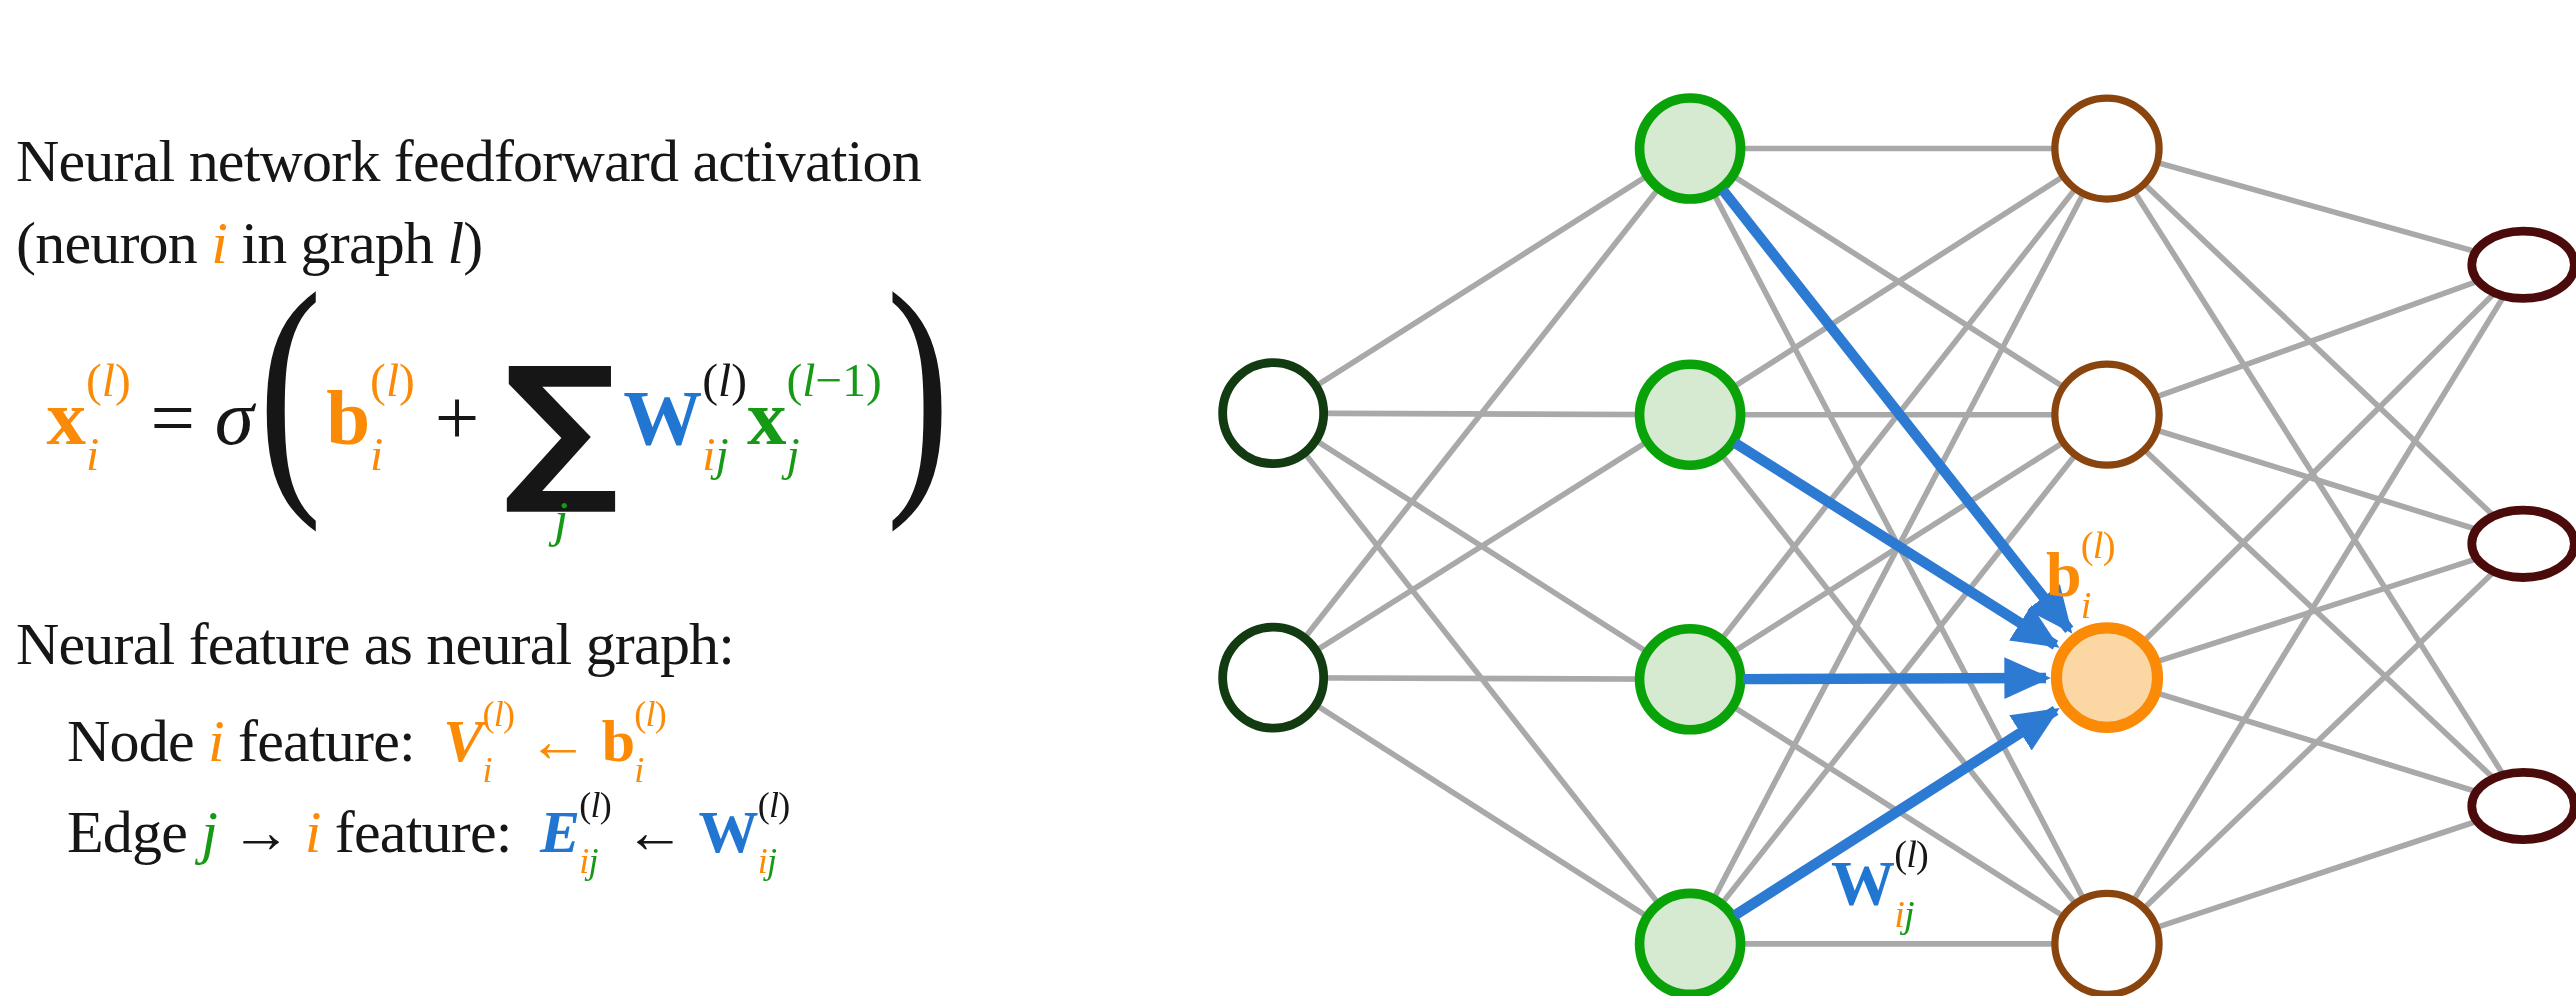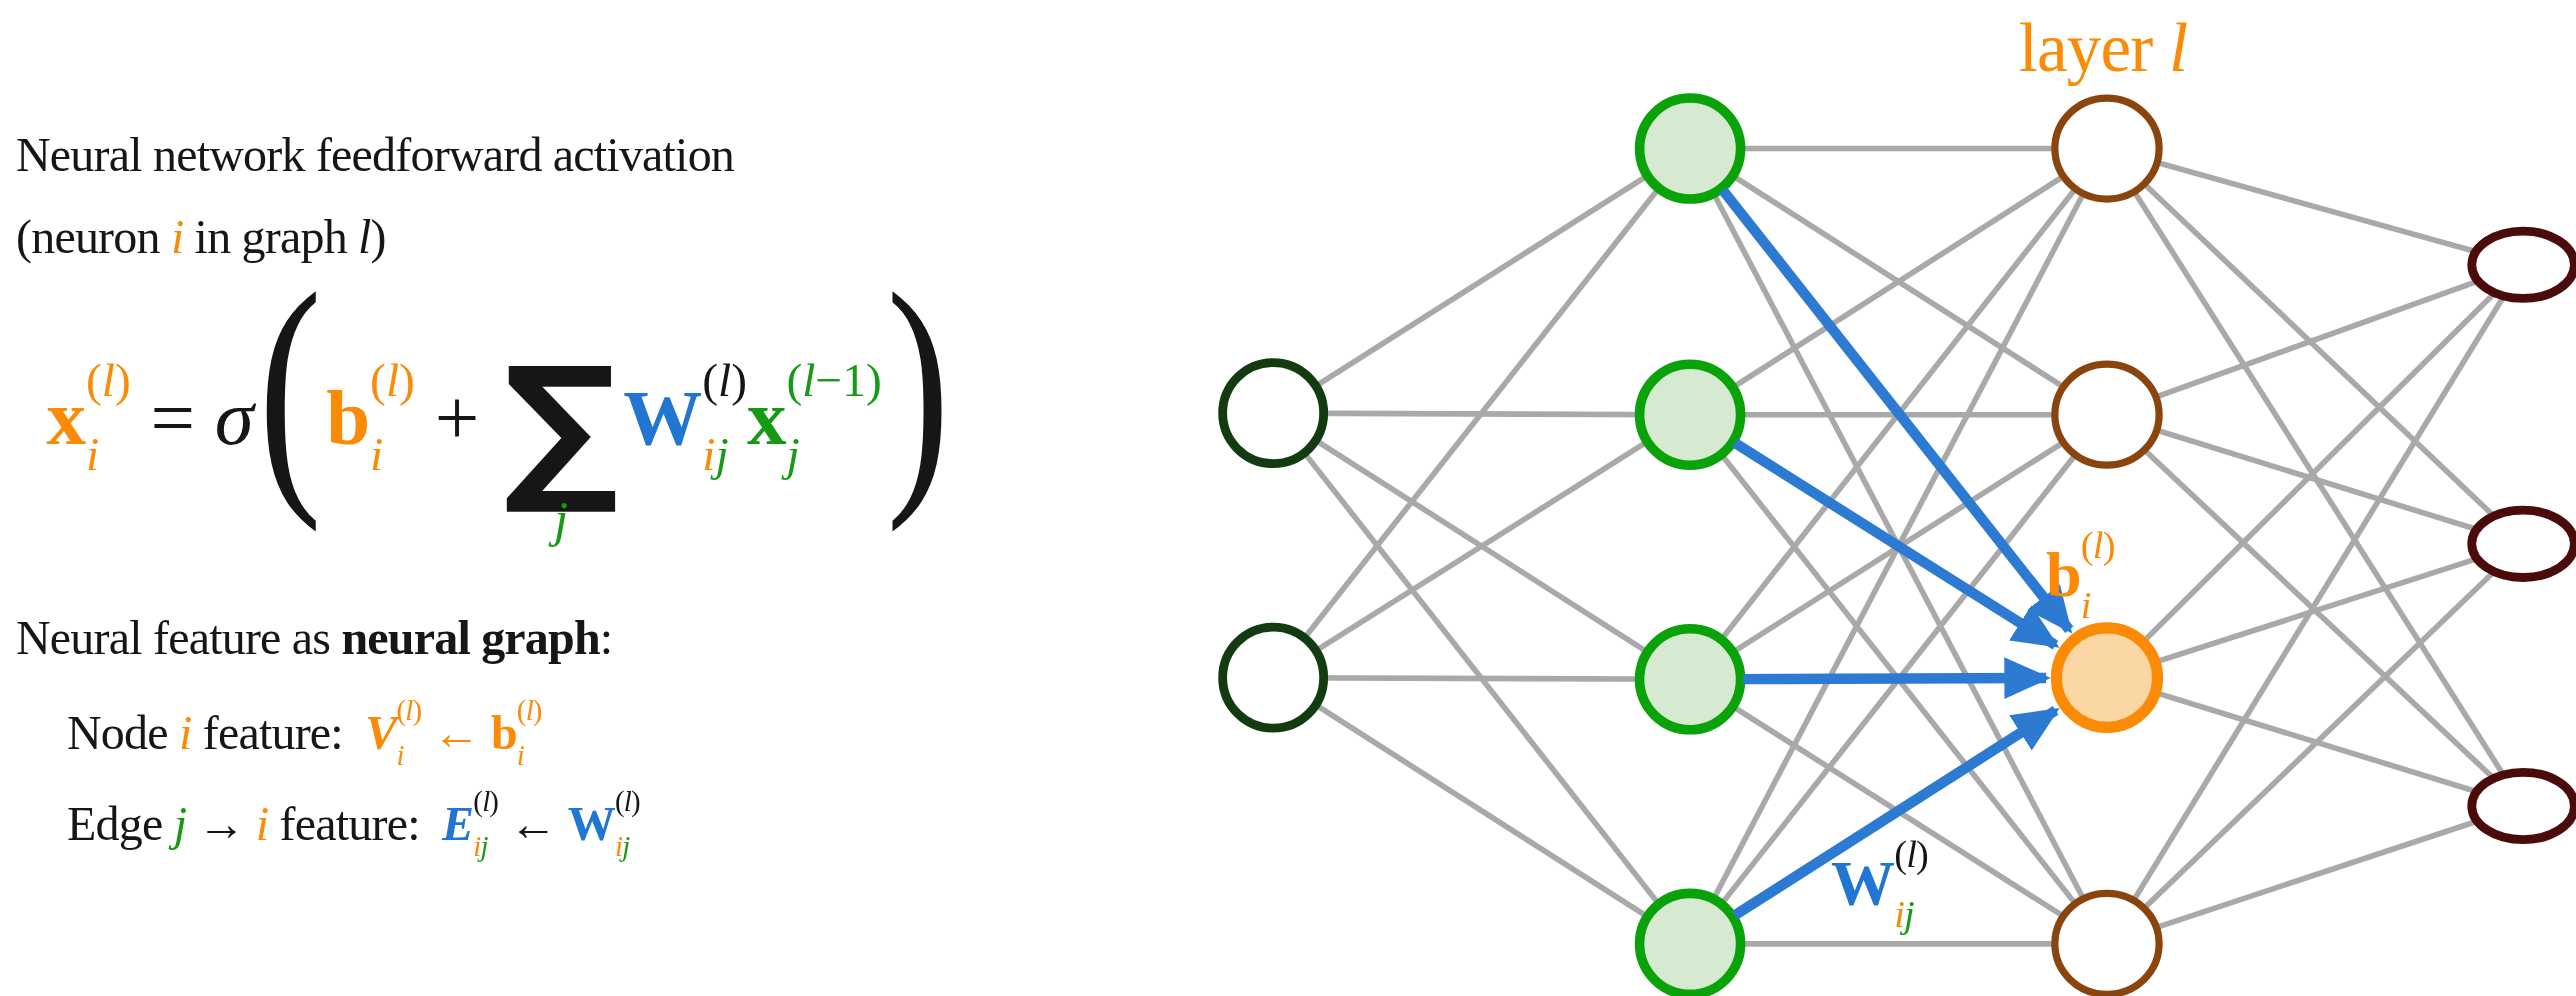--- a/index.html
+++ b/index.html
@@ -1,20 +1,20 @@
 <!DOCTYPE html>
 <html style="font-size:13px"><head>
 <meta charset="utf-8">
 <style>
   html,body{margin:0;padding:0;background:#ffffff;}
   body{width:2576px;height:997px;position:relative;overflow:hidden;
        font-family:"Liberation Serif",serif;color:#161616;}
   .abs{position:absolute;}
   
-  .line{font-size:48px;line-height:1.12;letter-spacing:-0.8px;white-space:nowrap;}
+  .line{font-size:60px;line-height:1.12;letter-spacing:-0.8px;white-space:nowrap;}
   .line span{white-space:pre;}
   
   .tokwrap{display:inline-flex;align-items:center;}
   .ss{display:inline-flex;flex-direction:column;vertical-align:-0.5em;text-align:left;line-height:1;}
   .formula .ss{vertical-align:baseline;align-self:center;}
   .sup,.sub{font-size:60%;line-height:1;display:block;}
   .sup{margin-bottom:0.55em;}
   
   .formula{display:flex;align-items:center;font-size:79px;white-space:nowrap;height:273px;}
   .formula span{white-space:pre;}
@@ -42,21 +42,21 @@
       <span> = </span>
       <span style="font-style: italic;">σ</span>
       <span class="bigparen">(</span>
       <span class="tokwrap"><span style="color: rgb(251, 139, 6); font-weight: bold;">b</span><span class="ss"><span class="sup"><span style="color: rgb(251, 139, 6);">(</span><span style="color: rgb(251, 139, 6); font-style: italic;">l</span><span style="color: rgb(251, 139, 6);">)</span></span><span class="sub"><span style="color: rgb(251, 139, 6); font-style: italic;">i</span></span></span></span>
       <span> + </span>
       <span class="sum"><span class="sum-sigma">∑</span><span class="sum-under"><span style="color: rgb(22, 154, 22); font-style: italic;">j</span></span></span>
       <span class="tokwrap"><span style="color: rgb(33, 118, 210); font-weight: bold;">W</span><span class="ss"><span class="sup"><span>(</span><span style="font-style: italic;">l</span><span>)</span></span><span class="sub"><span style="color: rgb(251, 139, 6); font-style: italic;">i</span><span style="color: rgb(22, 154, 22); font-style: italic;">j</span></span></span></span>
       <span class="tokwrap"><span style="color: rgb(22, 154, 22); font-weight: bold;">x</span><span class="ss"><span class="sup"><span style="color: rgb(22, 154, 22);">(</span><span style="color: rgb(22, 154, 22); font-style: italic;">l</span><span style="color: rgb(22, 154, 22);">−1</span><span style="color: rgb(22, 154, 22);">)</span></span><span class="sub"><span style="color: rgb(22, 154, 22); font-style: italic;">j</span></span></span></span>
       <span class="bigparen">)</span>
     </div>
-  <div class="abs line" style="left:0;top:611px;"><span>Neural feature as </span><span style="font-weight: bold; margin-top: 16px;">neural graph</span><span>:</span></div>
+  <div class="abs line" style="left:0;top:611px;"><span>Neural feature as </span><span style="font-weight: normal; margin-top: 16px;">neural graph</span><span>:</span></div>
   <div class="abs line" style="left:51px;top:696px;"><span>Node </span><span style="color: rgb(251, 139, 6); font-style: italic;">i</span><span> feature:  </span><span class="tokwrap"><span style="color: rgb(251, 139, 6); font-style: italic; font-weight: bold;">V</span><span class="ss"><span class="sup"><span style="color: rgb(251, 139, 6);">(</span><span style="color: rgb(251, 139, 6); font-style: italic;">l</span><span style="color: rgb(251, 139, 6);">)</span></span><span class="sub"><span style="color: rgb(251, 139, 6); font-style: italic;">i</span></span></span></span><span style="color: rgb(251, 139, 6);"> ← </span><span class="tokwrap"><span style="color: rgb(251, 139, 6); font-weight: bold;">b</span><span class="ss"><span class="sup"><span style="color: rgb(251, 139, 6);">(</span><span style="color: rgb(251, 139, 6); font-style: italic;">l</span><span style="color: rgb(251, 139, 6);">)</span></span><span class="sub"><span style="color: rgb(251, 139, 6); font-style: italic;">i</span></span></span></span></div>
   <div class="abs line" style="left:51px;top:787px;"><span>Edge </span><span style="color: rgb(22, 154, 22); font-style: italic;">j</span><span> → </span><span style="color: rgb(251, 139, 6); font-style: italic;">i</span><span> feature:  </span><span class="tokwrap"><span style="color: rgb(33, 118, 210); font-style: italic; font-weight: bold;">E</span><span class="ss"><span class="sup"><span>(</span><span style="font-style: italic;">l</span><span>)</span></span><span class="sub"><span style="color: rgb(251, 139, 6); font-style: italic;">i</span><span style="color: rgb(22, 154, 22); font-style: italic;">j</span></span></span></span><span> ← </span><span class="tokwrap"><span style="color: rgb(33, 118, 210); font-weight: bold;">W</span><span class="ss"><span class="sup"><span>(</span><span style="font-style: italic;">l</span><span>)</span></span><span class="sub"><span style="color: rgb(251, 139, 6); font-style: italic;">i</span><span style="color: rgb(22, 154, 22); font-style: italic;">j</span></span></span></span></div>
 </div>
 
 <div class="abs" style="left:0;top:0;width:2576px;height:997px;">
   <svg width="2576" height="997" viewBox="0 0 3213 1243">
     <defs>
       <marker id="ah" markerUnits="userSpaceOnUse" markerWidth="66" markerHeight="56" refX="52" refY="26" orient="auto">
         <path d="M0,0 L58,26 L0,52 z" fill="#2d7ad3"></path>
       </marker>
@@ -111,17 +111,16 @@
         <ellipse cx="3147" cy="1005" rx="64" ry="42" fill="#ffffff" stroke="#4c0b0b" stroke-width="11"></ellipse>
       </g>
     <g id="arrows">
         <line x1="2148.845566955832" y1="236.84245036701734" x2="2580.965710778133" y2="785.3026329107073" stroke="#2d7ad3" stroke-width="13" marker-end="url(#ah)"></line>
         <line x1="2163.8226656172346" y1="552.2112198508712" x2="2563.71935474379" y2="804.4537468383908" stroke="#2d7ad3" stroke-width="13" marker-end="url(#ah)"></line>
         <line x1="2173.9995118397355" y1="846.7461557236933" x2="2552.000562123941" y2="845.2923055302925" stroke="#2d7ad3" stroke-width="13" marker-end="url(#ah)"></line>
         <line x1="2163.6287363467577" y1="1141.4831914093777" x2="2563.942667237067" y2="885.8981432255651" stroke="#2d7ad3" stroke-width="13" marker-end="url(#ah)"></line>
       </g>
   </svg>
 
-  <div class="dlabel centered line" style="left:2103px;top:14.4px;font-size:69px;"><span style="color: rgb(251, 139, 6);">layer </span><span style="color: rgb(251, 139, 6); font-style: italic;">l</span></div>
   <div class="dlabel line" style="left:2046px;top:526px;font-size:64px;"><span class="tokwrap"><span style="color: rgb(251, 139, 6); font-weight: bold;">b</span><span class="ss"><span class="sup"><span style="color: rgb(251, 139, 6);">(</span><span style="color: rgb(251, 139, 6); font-style: italic;">l</span><span style="color: rgb(251, 139, 6);">)</span></span><span class="sub"><span style="color: rgb(251, 139, 6); font-style: italic;">i</span></span></span></span></div>
   <div class="dlabel line" style="left:1831px;top:835px;font-size:64px;"><span class="tokwrap"><span style="color: rgb(33, 118, 210); font-weight: bold;">W</span><span class="ss"><span class="sup"><span>(</span><span style="font-style: italic;">l</span><span>)</span></span><span class="sub"><span style="color: rgb(251, 139, 6); font-style: italic;">i</span><span style="color: rgb(22, 154, 22); font-style: italic;">j</span></span></span></span></div>
 </div>
 
 
 </body></html>

